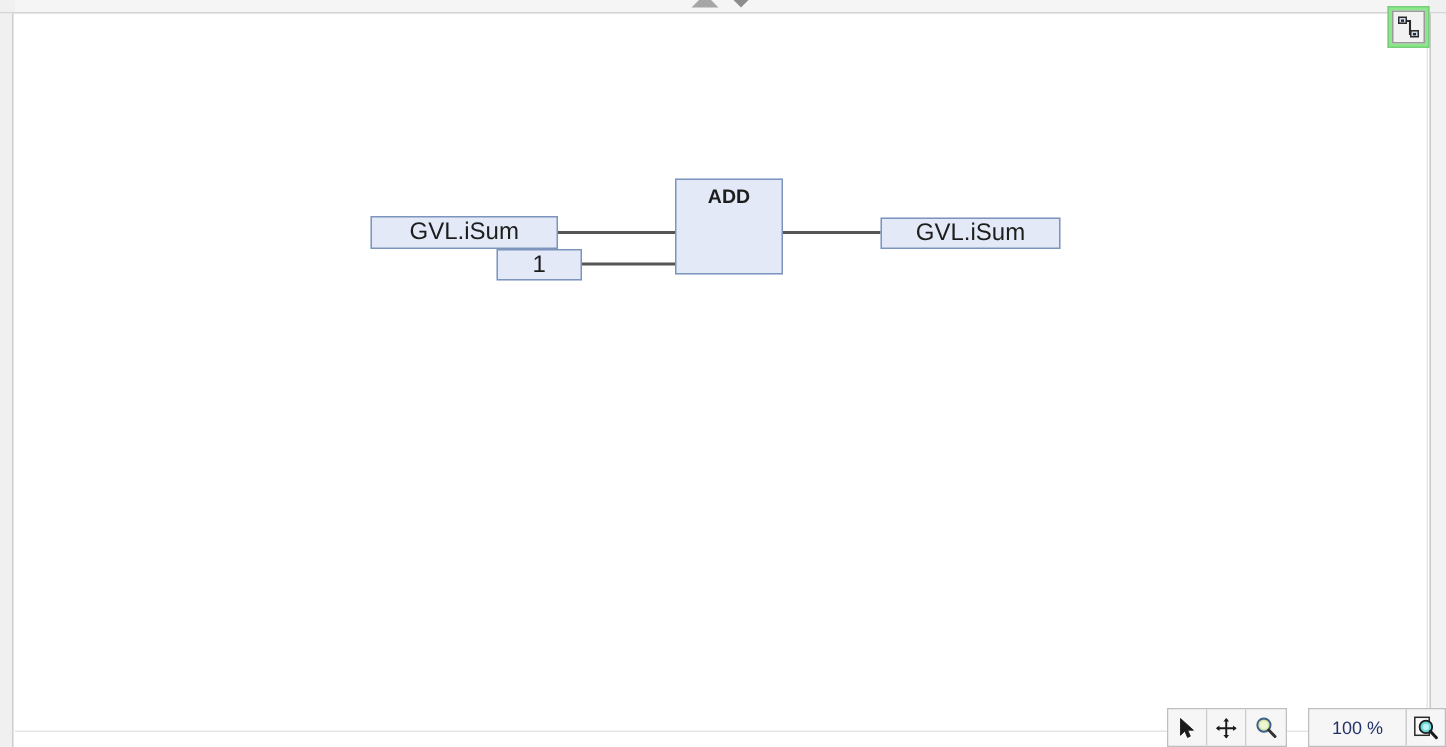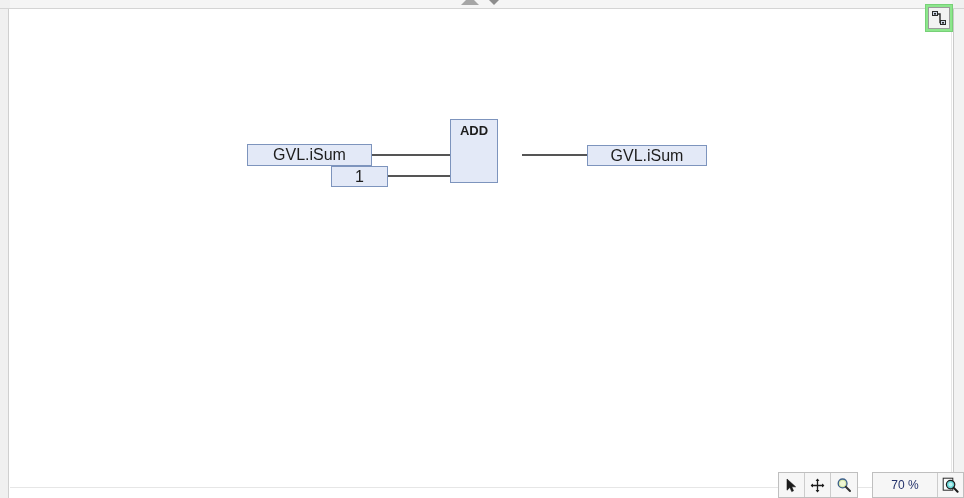--- a/index.html
+++ b/index.html
@@ -227,21 +227,21 @@
       <div class="wire" style="left:512px; top:144px; width:67px;"></div>
 
       <div class="fb-box var" style="left:237px; top:134px; width:125px; height:22px;">
         <span>GVL.iSum</span>
       </div>
 
       <div class="fb-box var" style="left:321px; top:156px; width:57px; height:21px;">
         <span>1</span>
       </div>
 
-      <div class="fb-box op" style="left:440px; top:109px; width:48px; height:64px;">
+      <div class="fb-box op" style="left:440px; top:109px; width:72px; height:64px;">
         <span>ADD</span>
       </div>
 
       <div class="fb-box var" style="left:577px; top:135px; width:120px; height:21px;">
         <span>GVL.iSum</span>
       </div>
 
     </div>
   </div>
 
@@ -279,21 +279,21 @@
     <div class="mode-btn">
       <svg width="16" height="16" viewBox="0 0 16 16">
         <circle cx="6.6" cy="6.4" r="4.4" fill="#d9e8a8" stroke="#3b5f8a" stroke-width="1.3"></circle>
         <circle cx="6.6" cy="6.4" r="2.6" fill="#eef6d4"></circle>
         <path d="M9.8 9.7 L14 14" stroke="#333333" stroke-width="2" stroke-linecap="round"></path>
       </svg>
     </div>
   </div>
 
   <div class="zoom-toolbar">
-    <div class="zoom-value">70 %</div>
+    <div class="zoom-value">100 %</div>
     <div class="zoom-btn">
       <svg width="17" height="17" viewBox="0 0 17 17">
         <rect x="1.2" y="1.2" width="9.6" height="12" fill="#fbfbfb" stroke="#2a2a2a" stroke-width="1"></rect>
         <circle cx="8.6" cy="7.6" r="4.2" fill="#67d6d6" stroke="#1b1b1b" stroke-width="1.2"></circle>
         <circle cx="8.6" cy="7.6" r="2.1" fill="#bdf0f0"></circle>
         <path d="M11.6 10.6 L15.6 14.8" stroke="#1b1b1b" stroke-width="2" stroke-linecap="round"></path>
       </svg>
     </div>
   </div>
 

